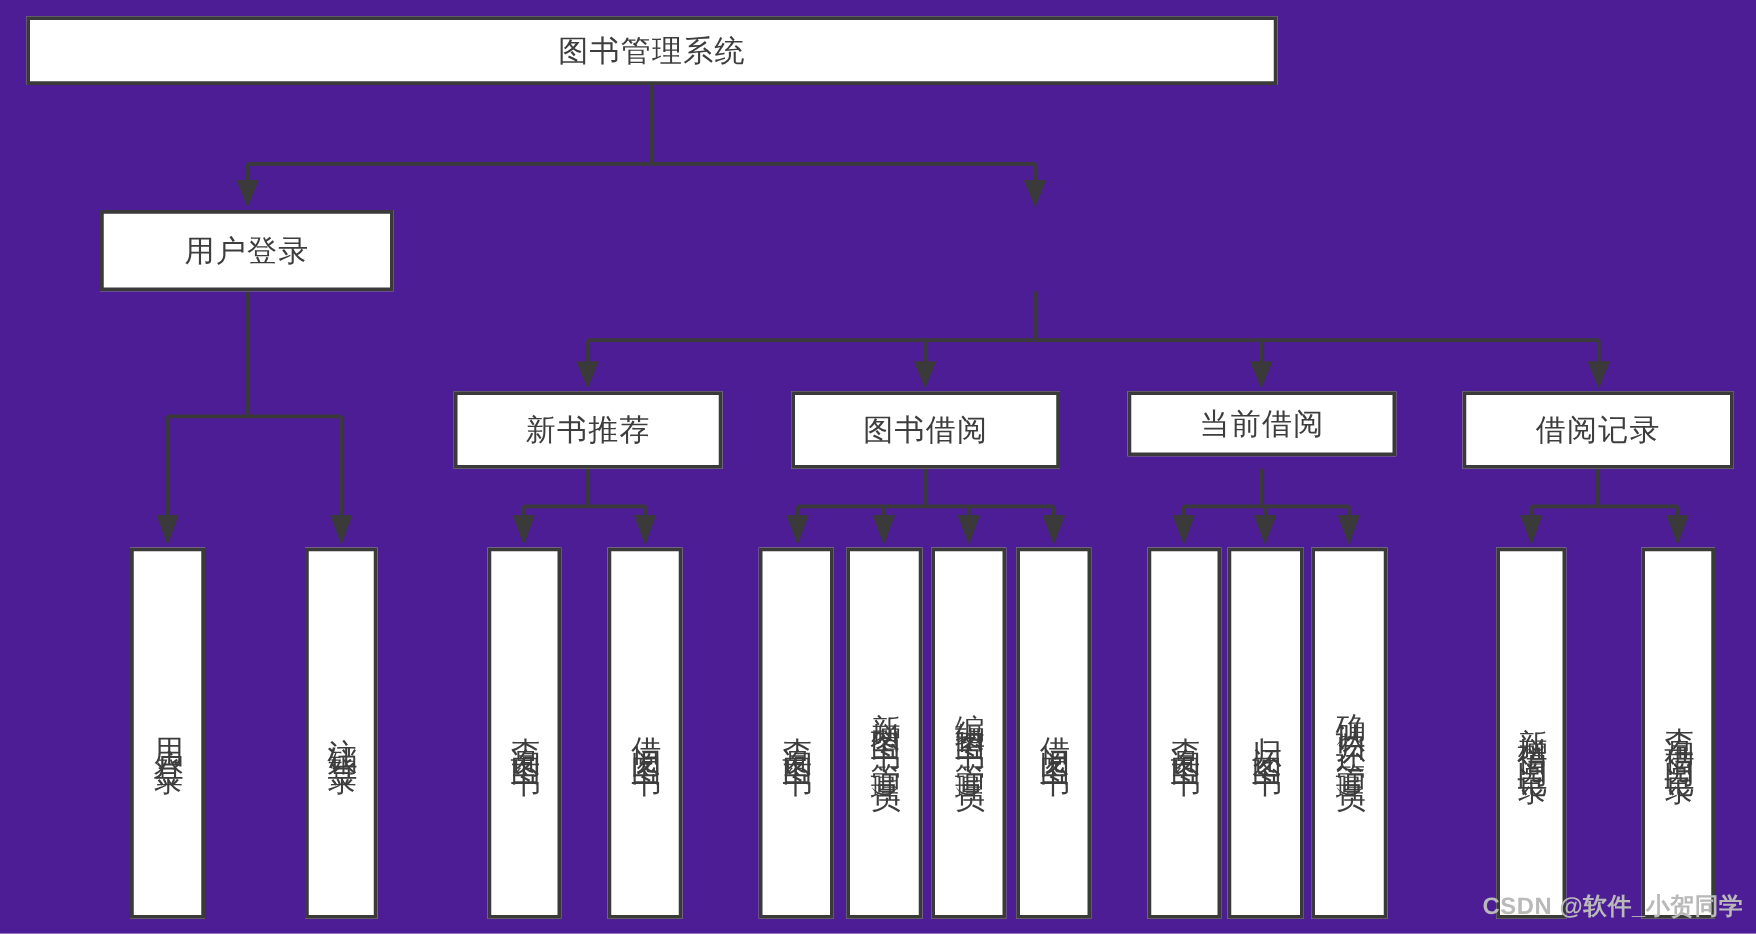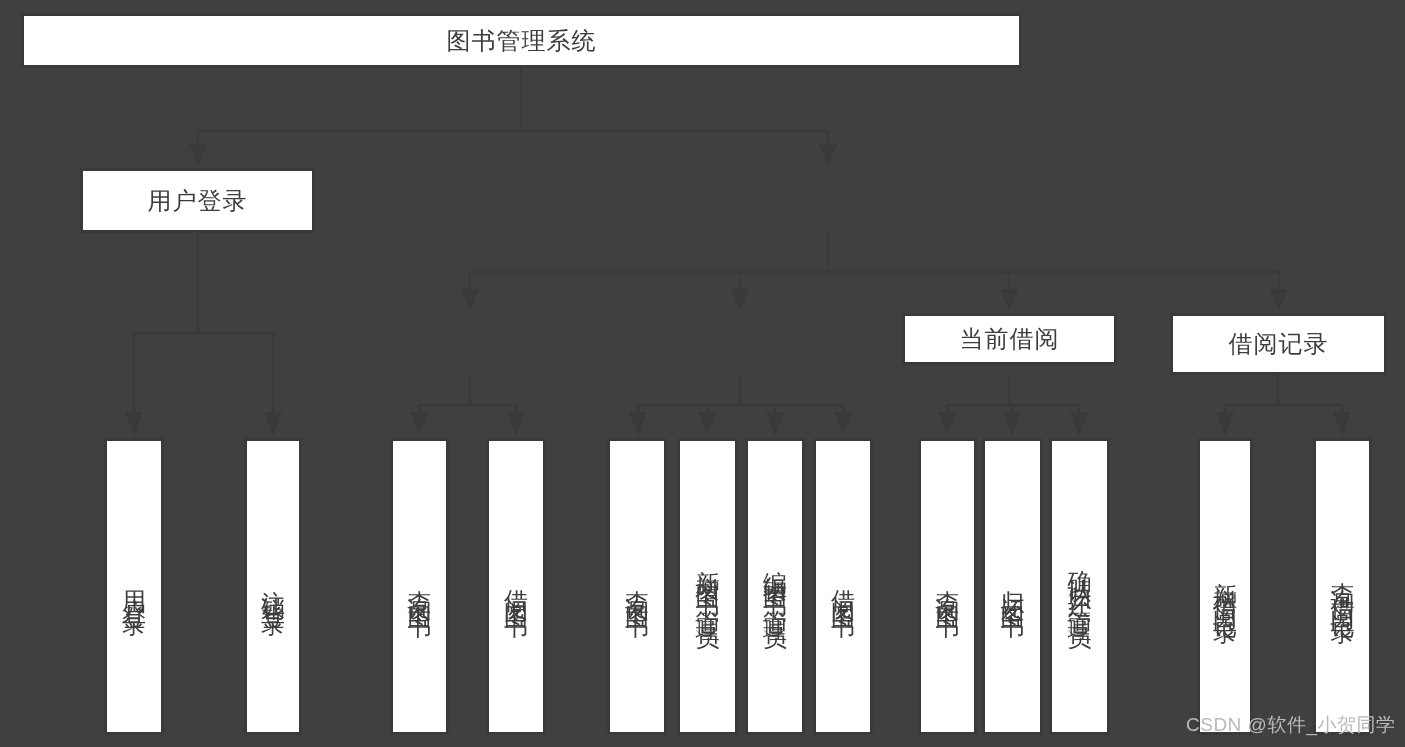--- a/index.html
+++ b/index.html
@@ -1,32 +1,32 @@
 <!DOCTYPE html>
 <html><head>
 <meta charset="utf-8">
 <style>
   html,body{margin:0;padding:0;background:#fff;}
   .stage{
-    position:relative;width:1405px;height:747px;background:#404040;
+    position:relative;width:1405px;height:747px;background:#4c1d95;
     font-family:"Liberation Sans","DejaVu Sans",sans-serif;overflow:hidden;
   }
   .connectors{position:absolute;left:0;top:0;width:1405px;height:747px;z-index:1;}
   .node{
     position:absolute;box-sizing:border-box;border:3px solid #3a3a3a;background:#ffffff;
     display:flex;align-items:center;justify-content:center;color:#3d3d3d;z-index:2;
   }
   .h-label{font-size:24px;letter-spacing:1px;white-space:nowrap;}
   .v-label{
     writing-mode:vertical-rl;text-orientation:mixed;
     font-size:24px;letter-spacing:8px;line-height:1;white-space:nowrap;
   }
   .watermark{
     position:absolute;left:1186px;top:712px;z-index:5;
-    font-size:19px;color:#b9b9b9;white-space:nowrap;letter-spacing:0.5px;
+    font-size:19px;color:#b9b9b9;white-space:nowrap;letter-spacing:0.5px;font-weight:bold;
   }
 </style>
 </head>
 <body>
 
 <div class="stage">
 
   <svg class="connectors" viewBox="0 0 1405 747" xmlns="http://www.w3.org/2000/svg">
     <g stroke="#3a3a3a" stroke-width="3" fill="none">
 
@@ -94,20 +94,26 @@
   </svg>
 
   <div class="node" style="left:21px;top:13px;width:1001px;height:55px;">
     <span class="h-label">图书管理系统</span>
   </div>
 
   <div class="node" style="left:80px;top:168px;width:235px;height:65px;">
     <span class="h-label">用户登录</span>
   </div>
 
+  <div class="node" style="left:363px;top:313px;width:215px;height:62px;">
+    <span class="h-label">新书推荐</span>
+  </div>
+  <div class="node" style="left:633px;top:313px;width:215px;height:62px;">
+    <span class="h-label">图书借阅</span>
+  </div>
   <div class="node" style="left:902px;top:313px;width:215px;height:52px;">
     <span class="h-label">当前借阅</span>
   </div>
   <div class="node" style="left:1170px;top:313px;width:217px;height:62px;">
     <span class="h-label">借阅记录</span>
   </div>
 
   <div class="node" style="left:104px;top:438px;width:60px;height:297px;">
     <span class="v-label">用户登录</span>
   </div>

